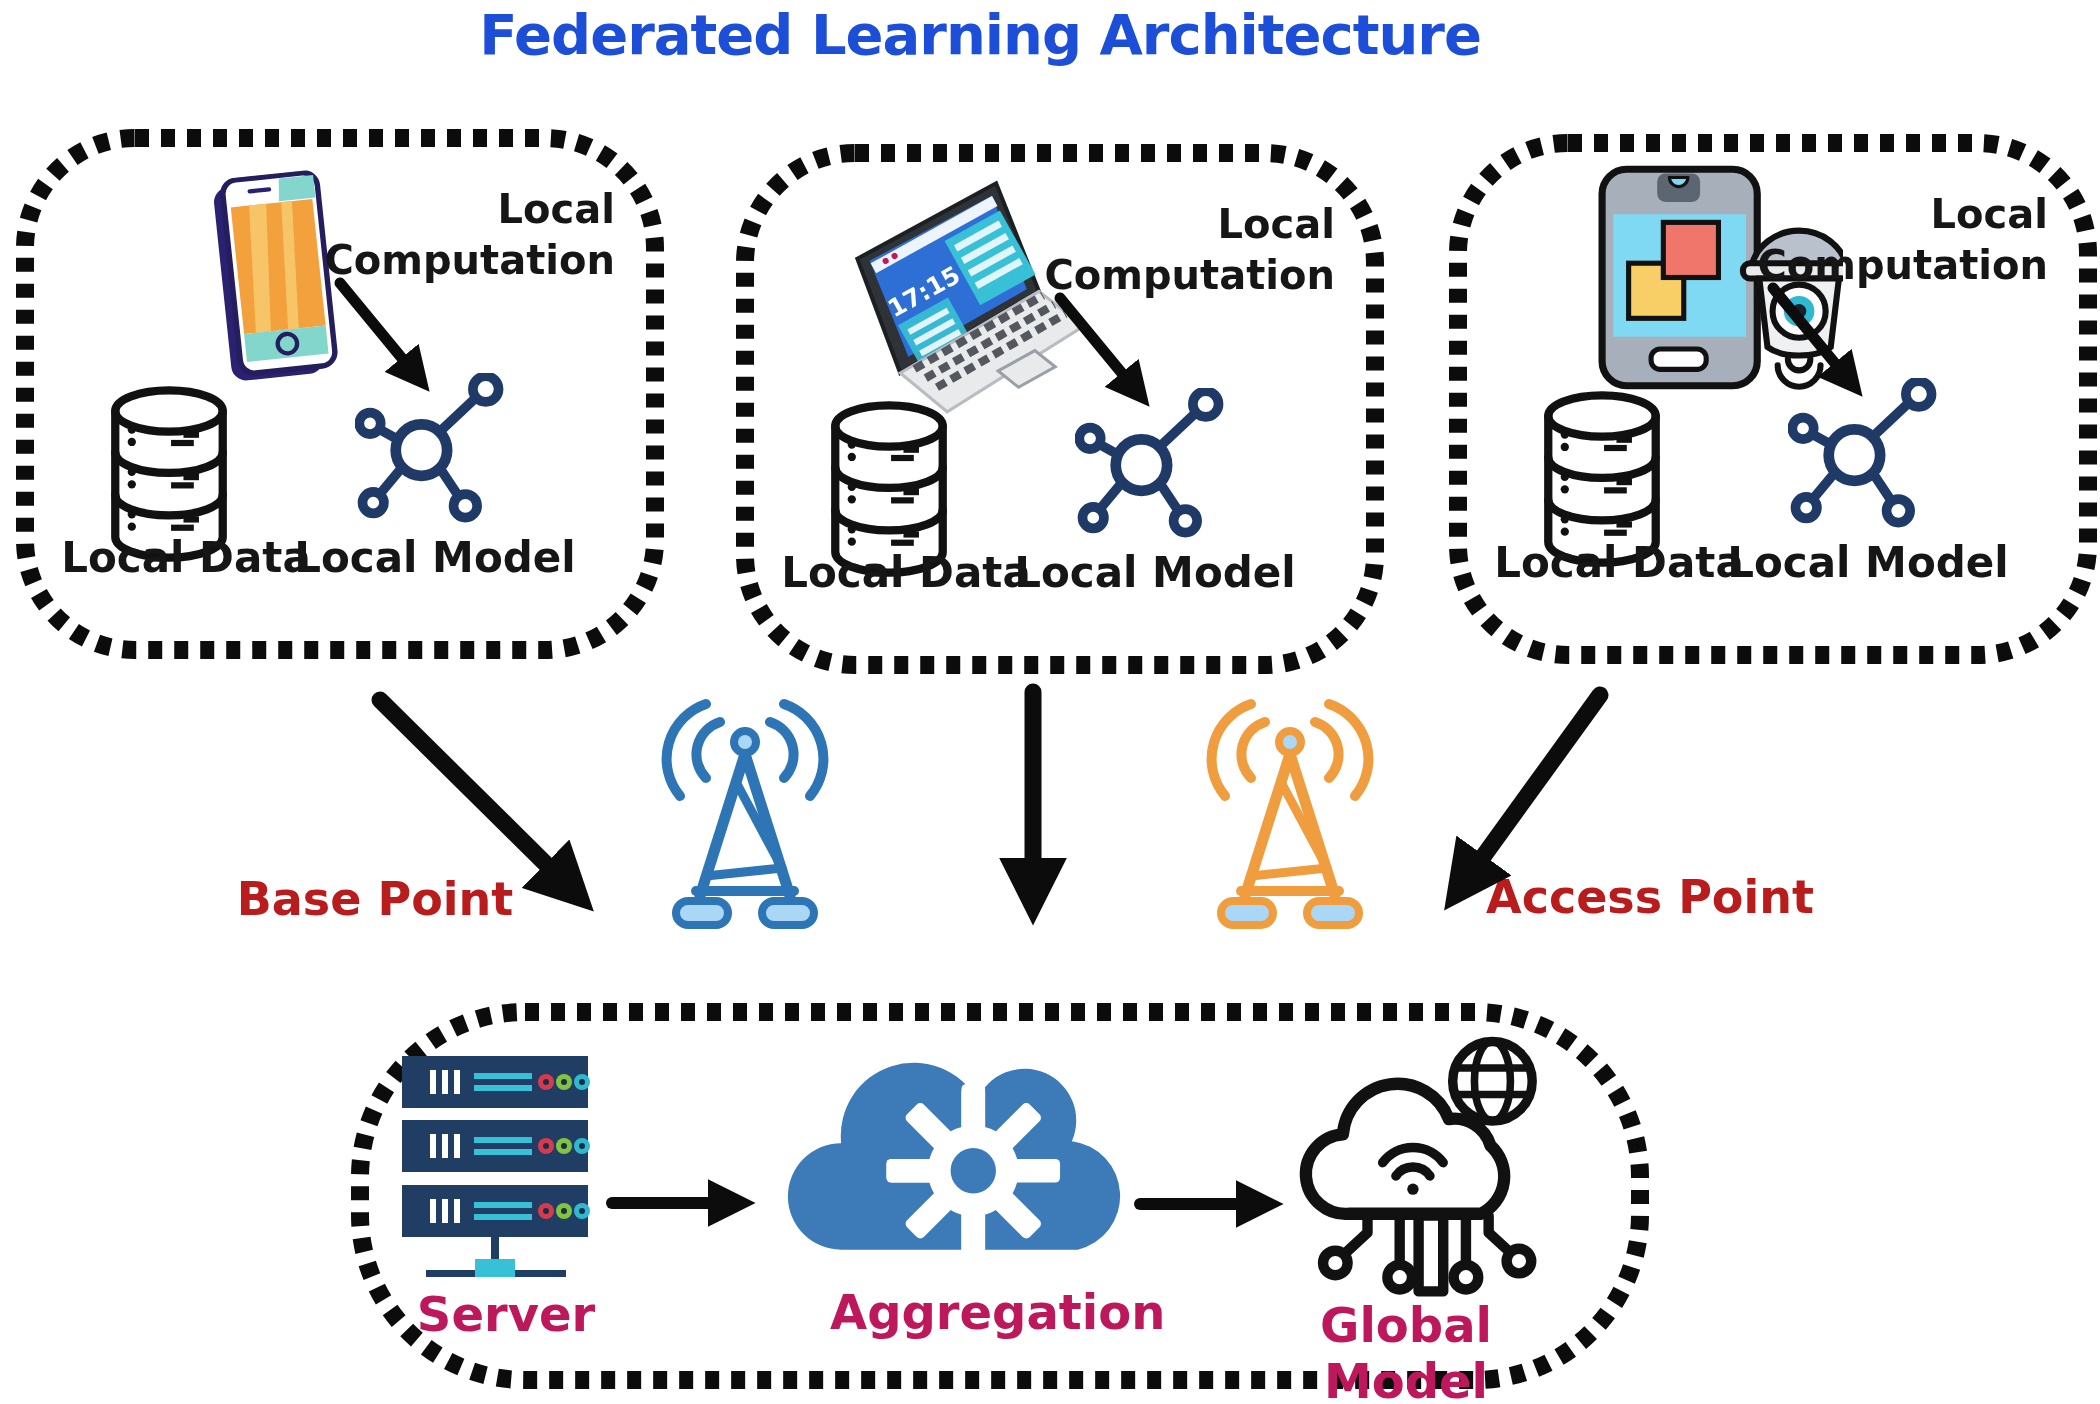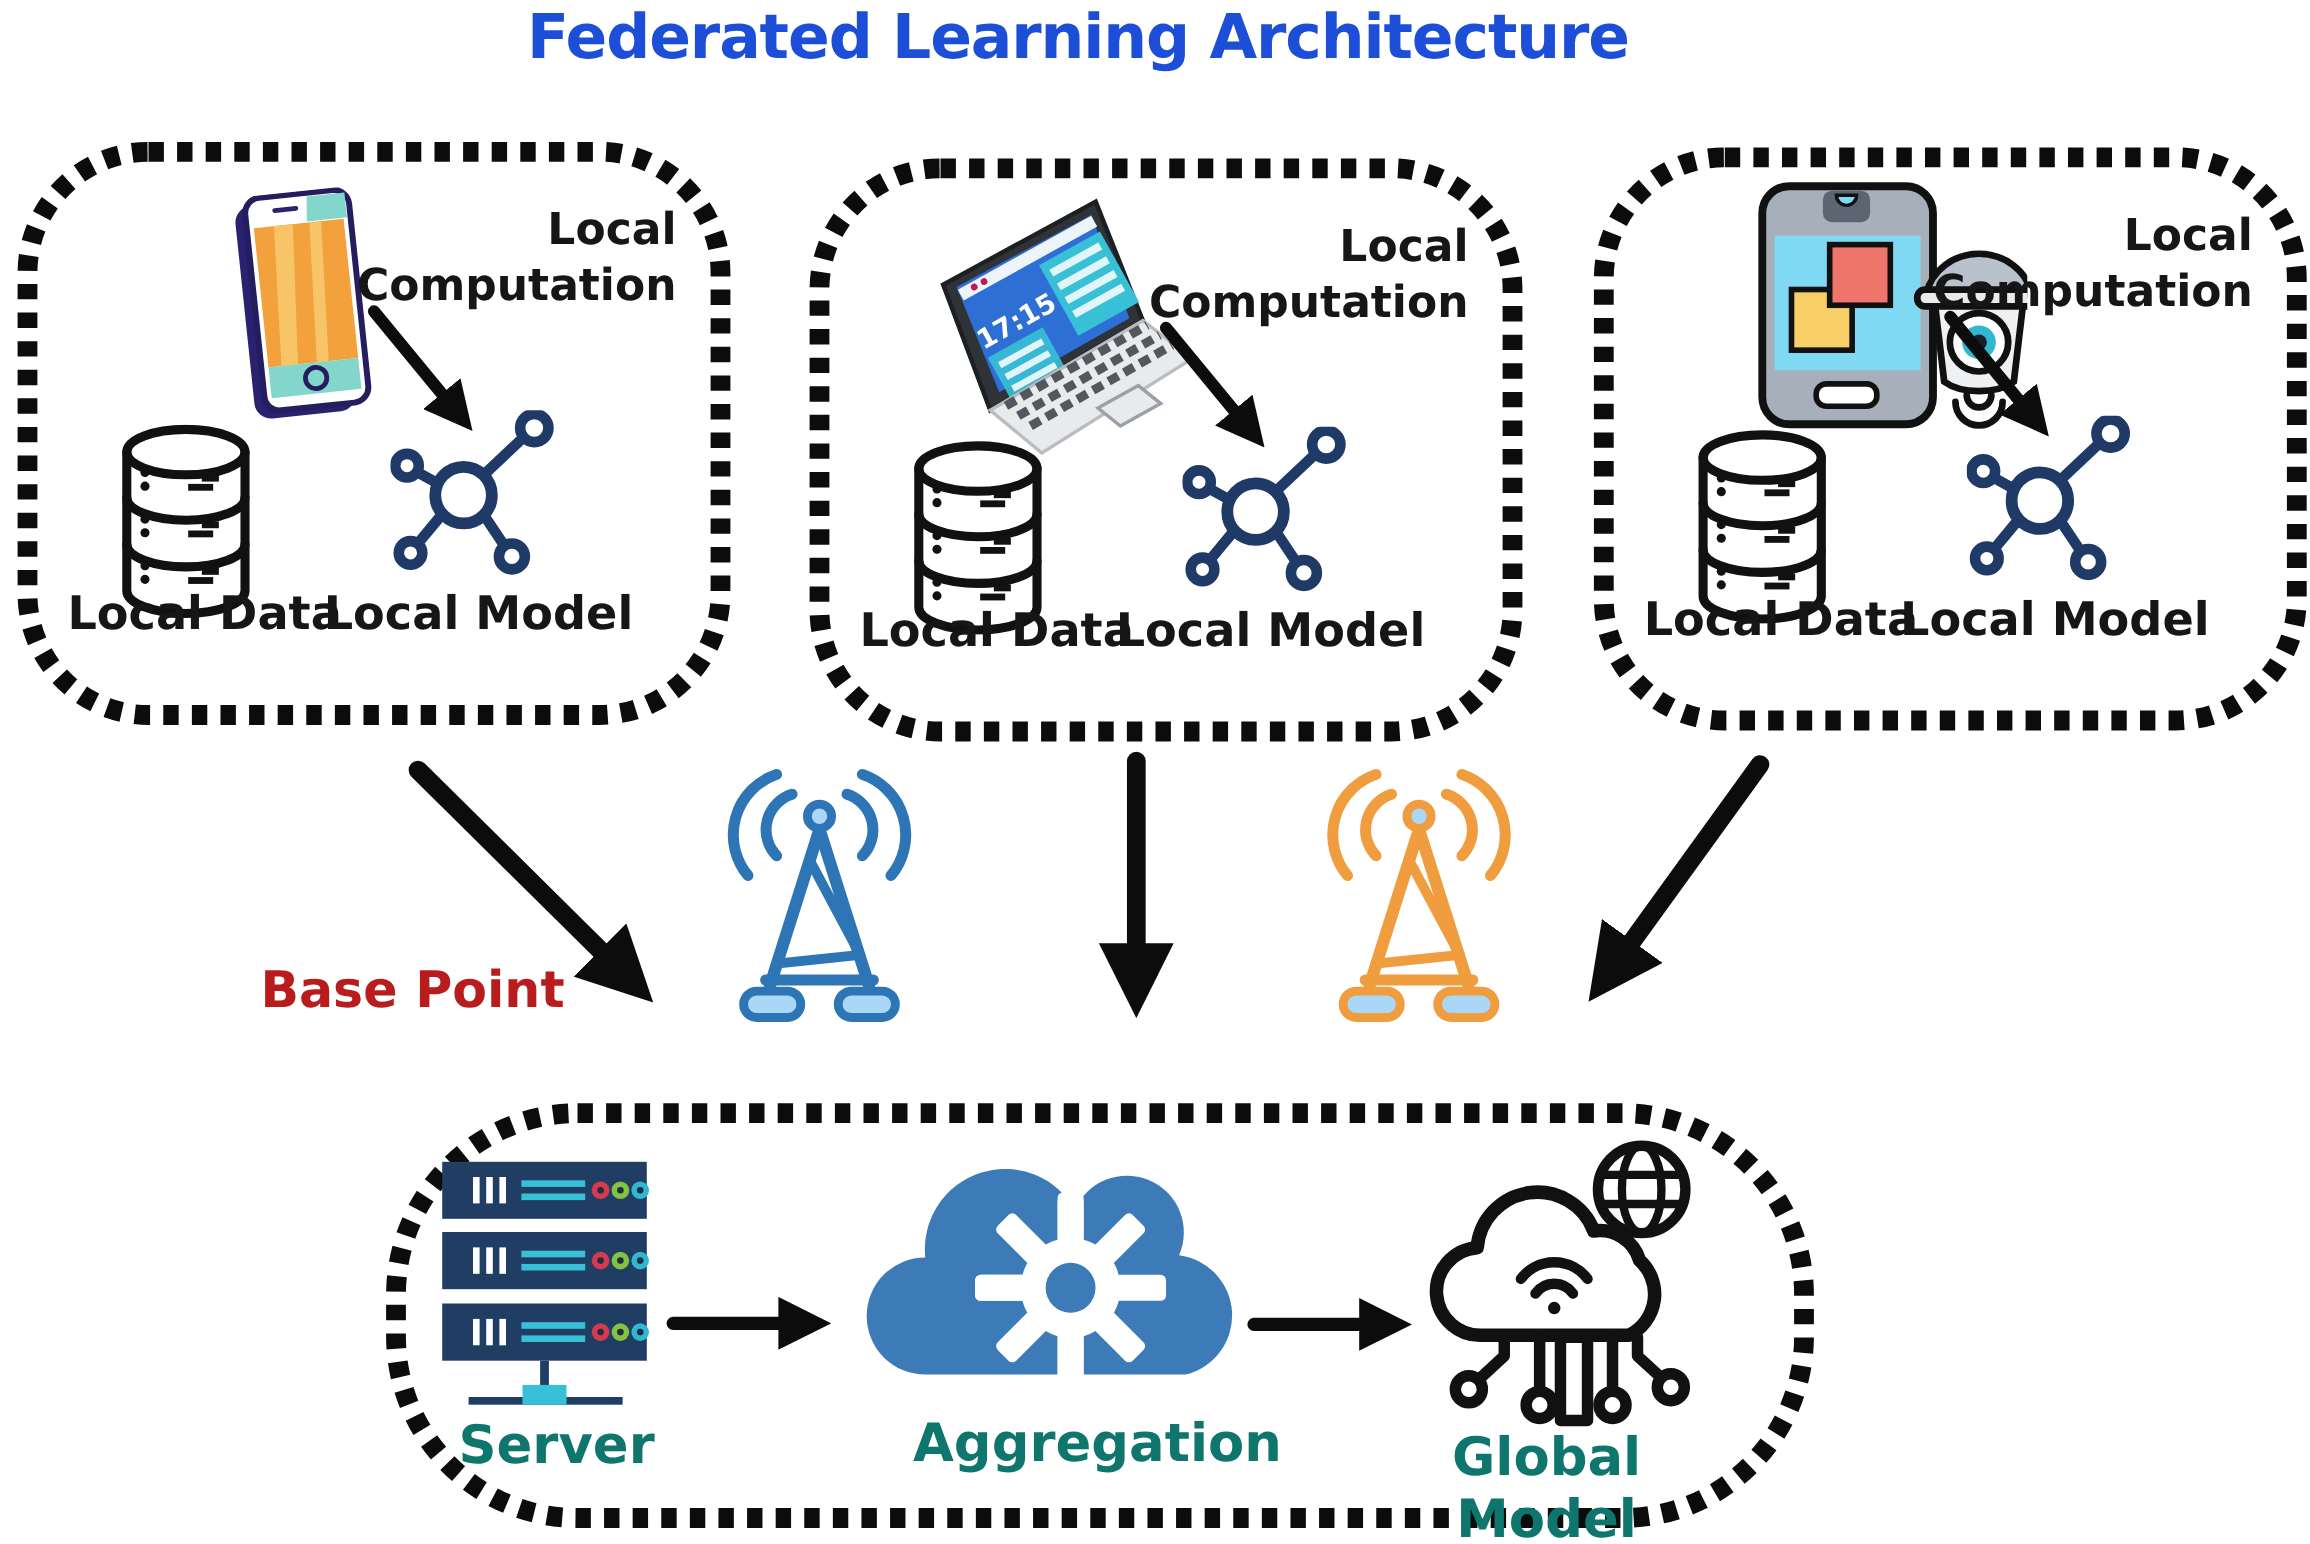--- a/index.html
+++ b/index.html
@@ -15,21 +15,21 @@
   .client-box{position:absolute;width:650px;height:532px;}
   .border-svg{position:absolute;inset:0;width:100%;height:100%;}
   .comp-label{
     position:absolute;left:290px;top:56px;width:310px;text-align:right;
     font-size:40px;font-weight:700;line-height:1.28;color:#161616;
   }
   .client-label{position:absolute;top:405px;font-size:42px;font-weight:700;text-align:center;color:#161616;}
   .lbl-data{left:6px;width:330px;}
   .lbl-model{left:255px;width:330px;}
   .mid-label{position:absolute;font-size:46px;font-weight:700;text-align:center;color:#b91c1c;}
-  .bottom-label{position:absolute;font-size:48px;font-weight:700;text-align:center;color:#0f766e;}
+  .bottom-label{position:absolute;font-size:48px;font-weight:700;text-align:center;color:#be185d;}
   .arrows{position:absolute;inset:0;width:100%;height:100%;pointer-events:none;}
 
   
   .ink{stroke:#111;fill:none;stroke-linecap:round;stroke-linejoin:round;}
   .navy-st{stroke:var(--navy,#1f3a66);fill:none;stroke-linecap:round;}
   .tower-blue .tw{stroke:var(--tower-blue,#2e75b6);}
   .tower-orange .tw{stroke:var(--tower-orange,#f09d3f);}
   .foot{fill:var(--foot-blue,#a9d7f5);}
   .rack{fill:var(--server-navy,#203e63);}
   .teal{fill:var(--teal,#38c1d6);}
@@ -233,20 +233,21 @@
         <circle cx="14" cy="47" r="10" fill="#fff"></circle>
         <circle cx="17" cy="121" r="10" fill="#fff"></circle>
         <circle cx="103" cy="124" r="11" fill="#fff"></circle>
       </g>
     </svg>
     <div class="client-label lbl-data">Local Data</div>
     <div class="client-label lbl-model">Local Model</div>
   </div>
 
   <div class="mid-label" style="left:225px;top:872px;width:300px;">Base Point</div>
+  <div class="mid-label" style="left:1485px;top:870px;width:330px;">Access Point</div>
 
   <svg class="abs tower-blue" style="left:660px;top:698px;width:170px;height:235px;" viewBox="0 0 170 235">
     <g class="tw" fill="none" stroke-width="10" stroke-linecap="round" stroke-linejoin="round">
       <path d="M46,6 A58,58 0 0 0 20,98"></path>
       <path d="M60,24 A34,34 0 0 0 46,80"></path>
       <path d="M124,6 A58,58 0 0 1 150,98"></path>
       <path d="M110,24 A34,34 0 0 1 124,80"></path>
       <line x1="85" y1="56" x2="40" y2="198" stroke-width="11"></line>
       <line x1="85" y1="56" x2="130" y2="198" stroke-width="11"></line>
       <line x1="76" y1="84" x2="122" y2="170" stroke-width="9"></line>

